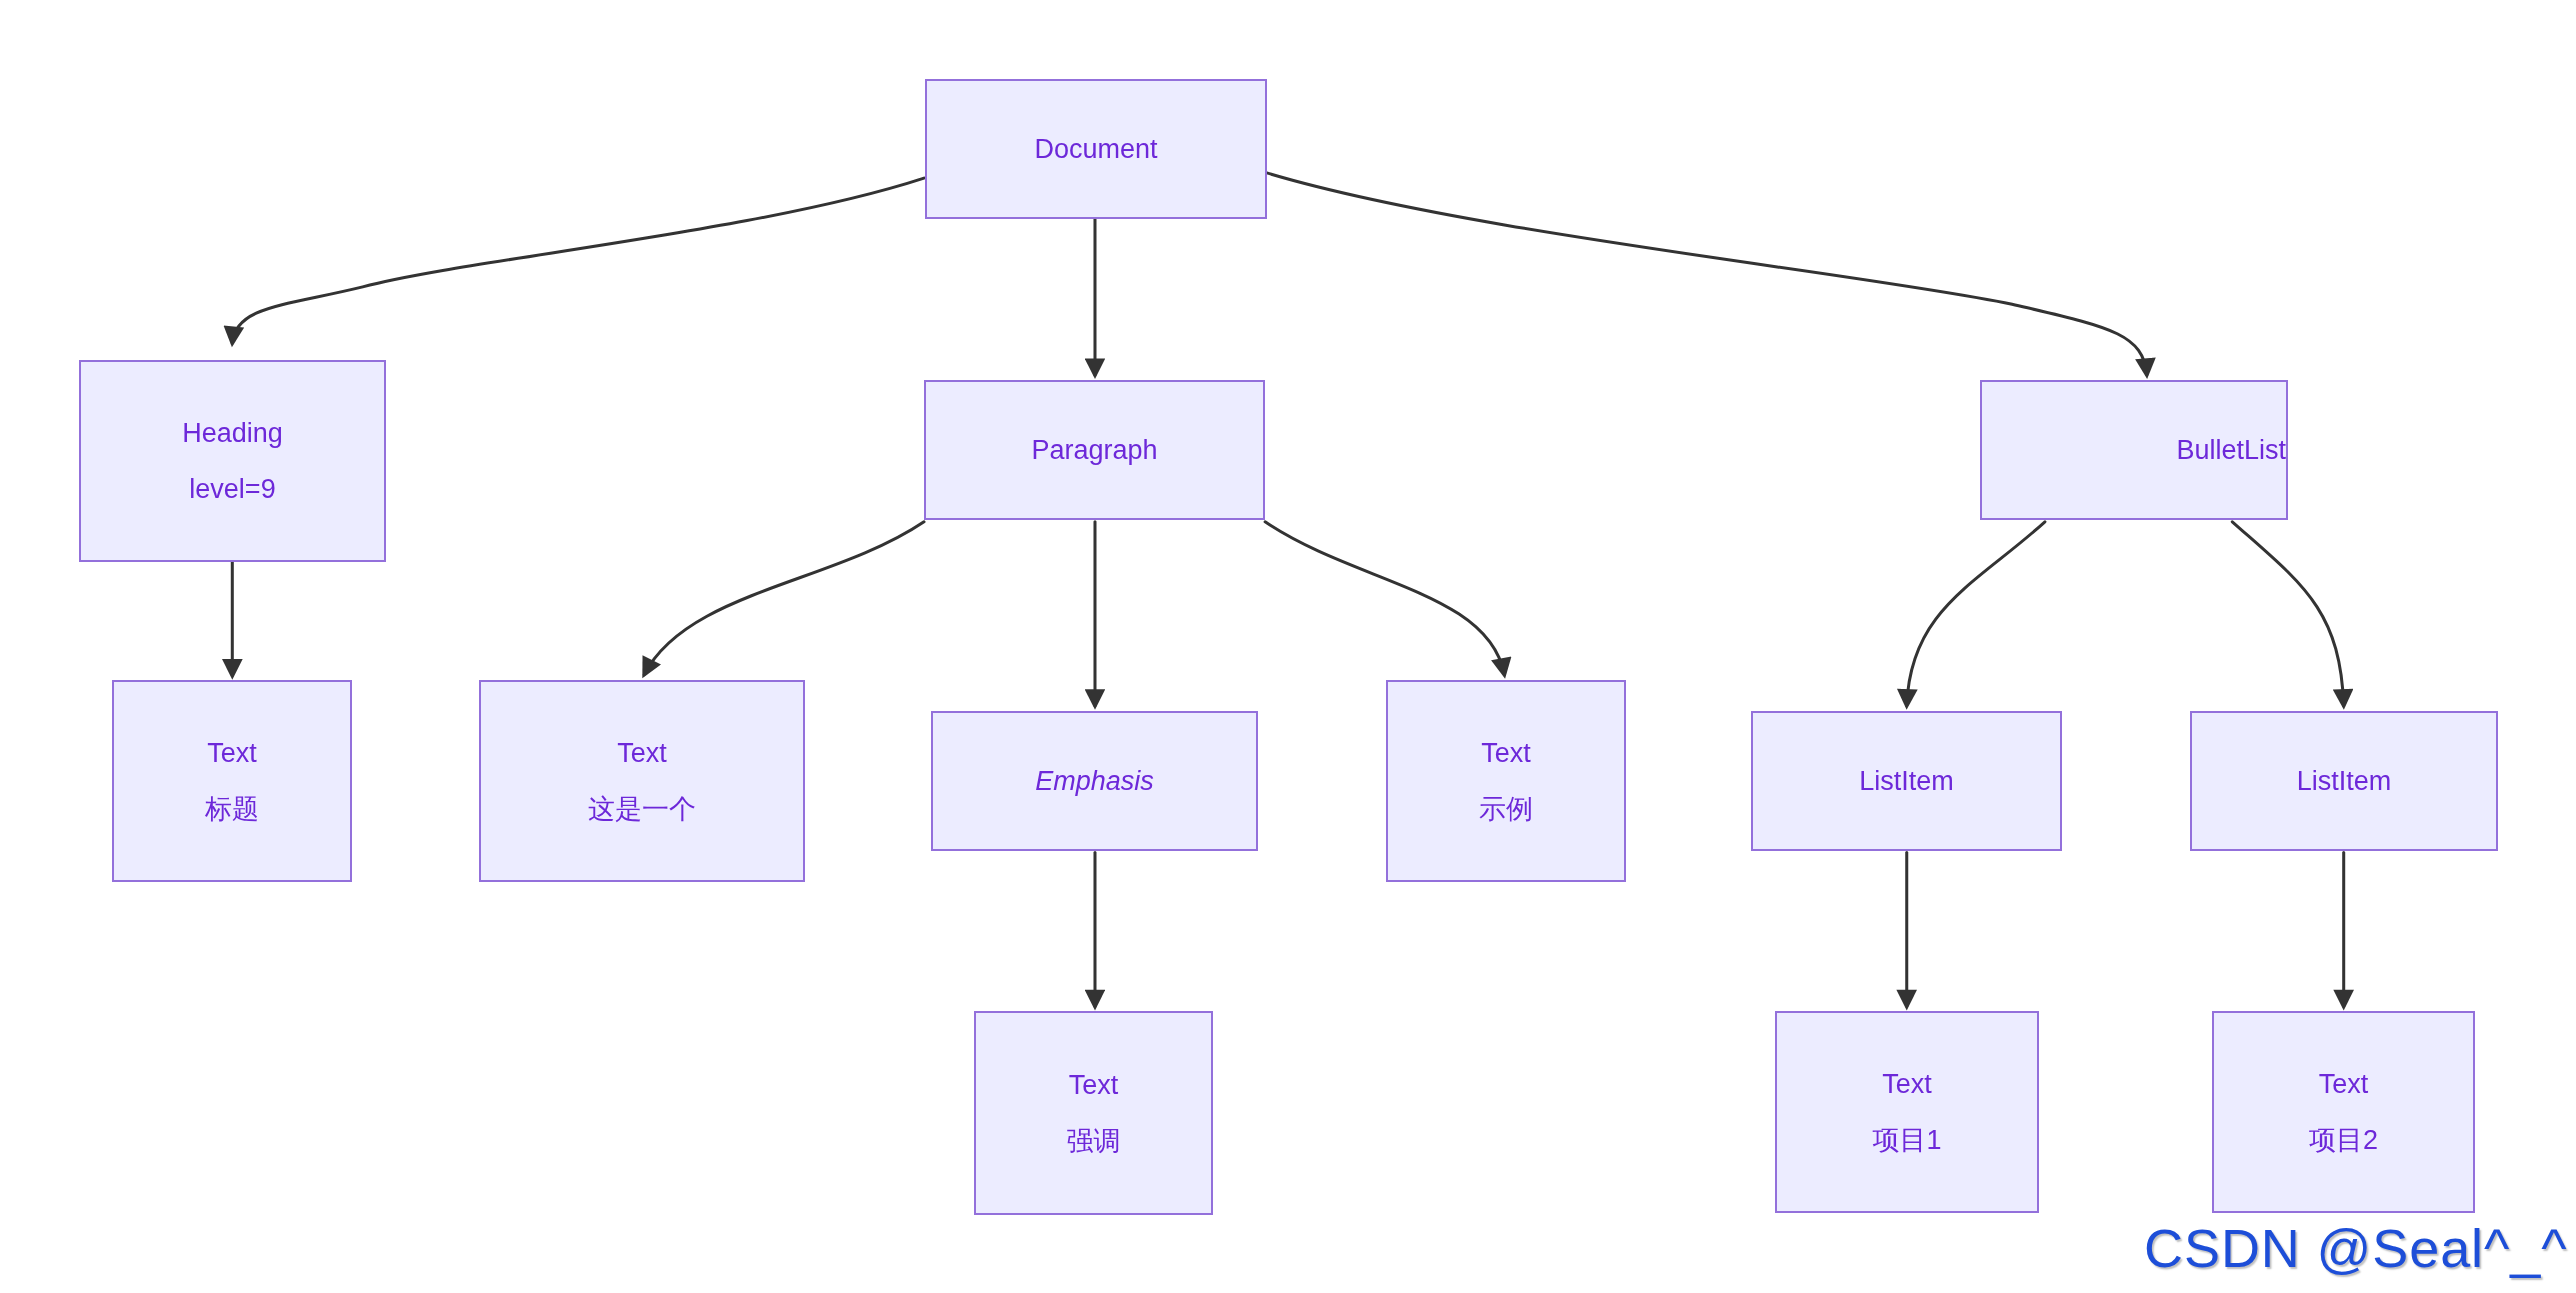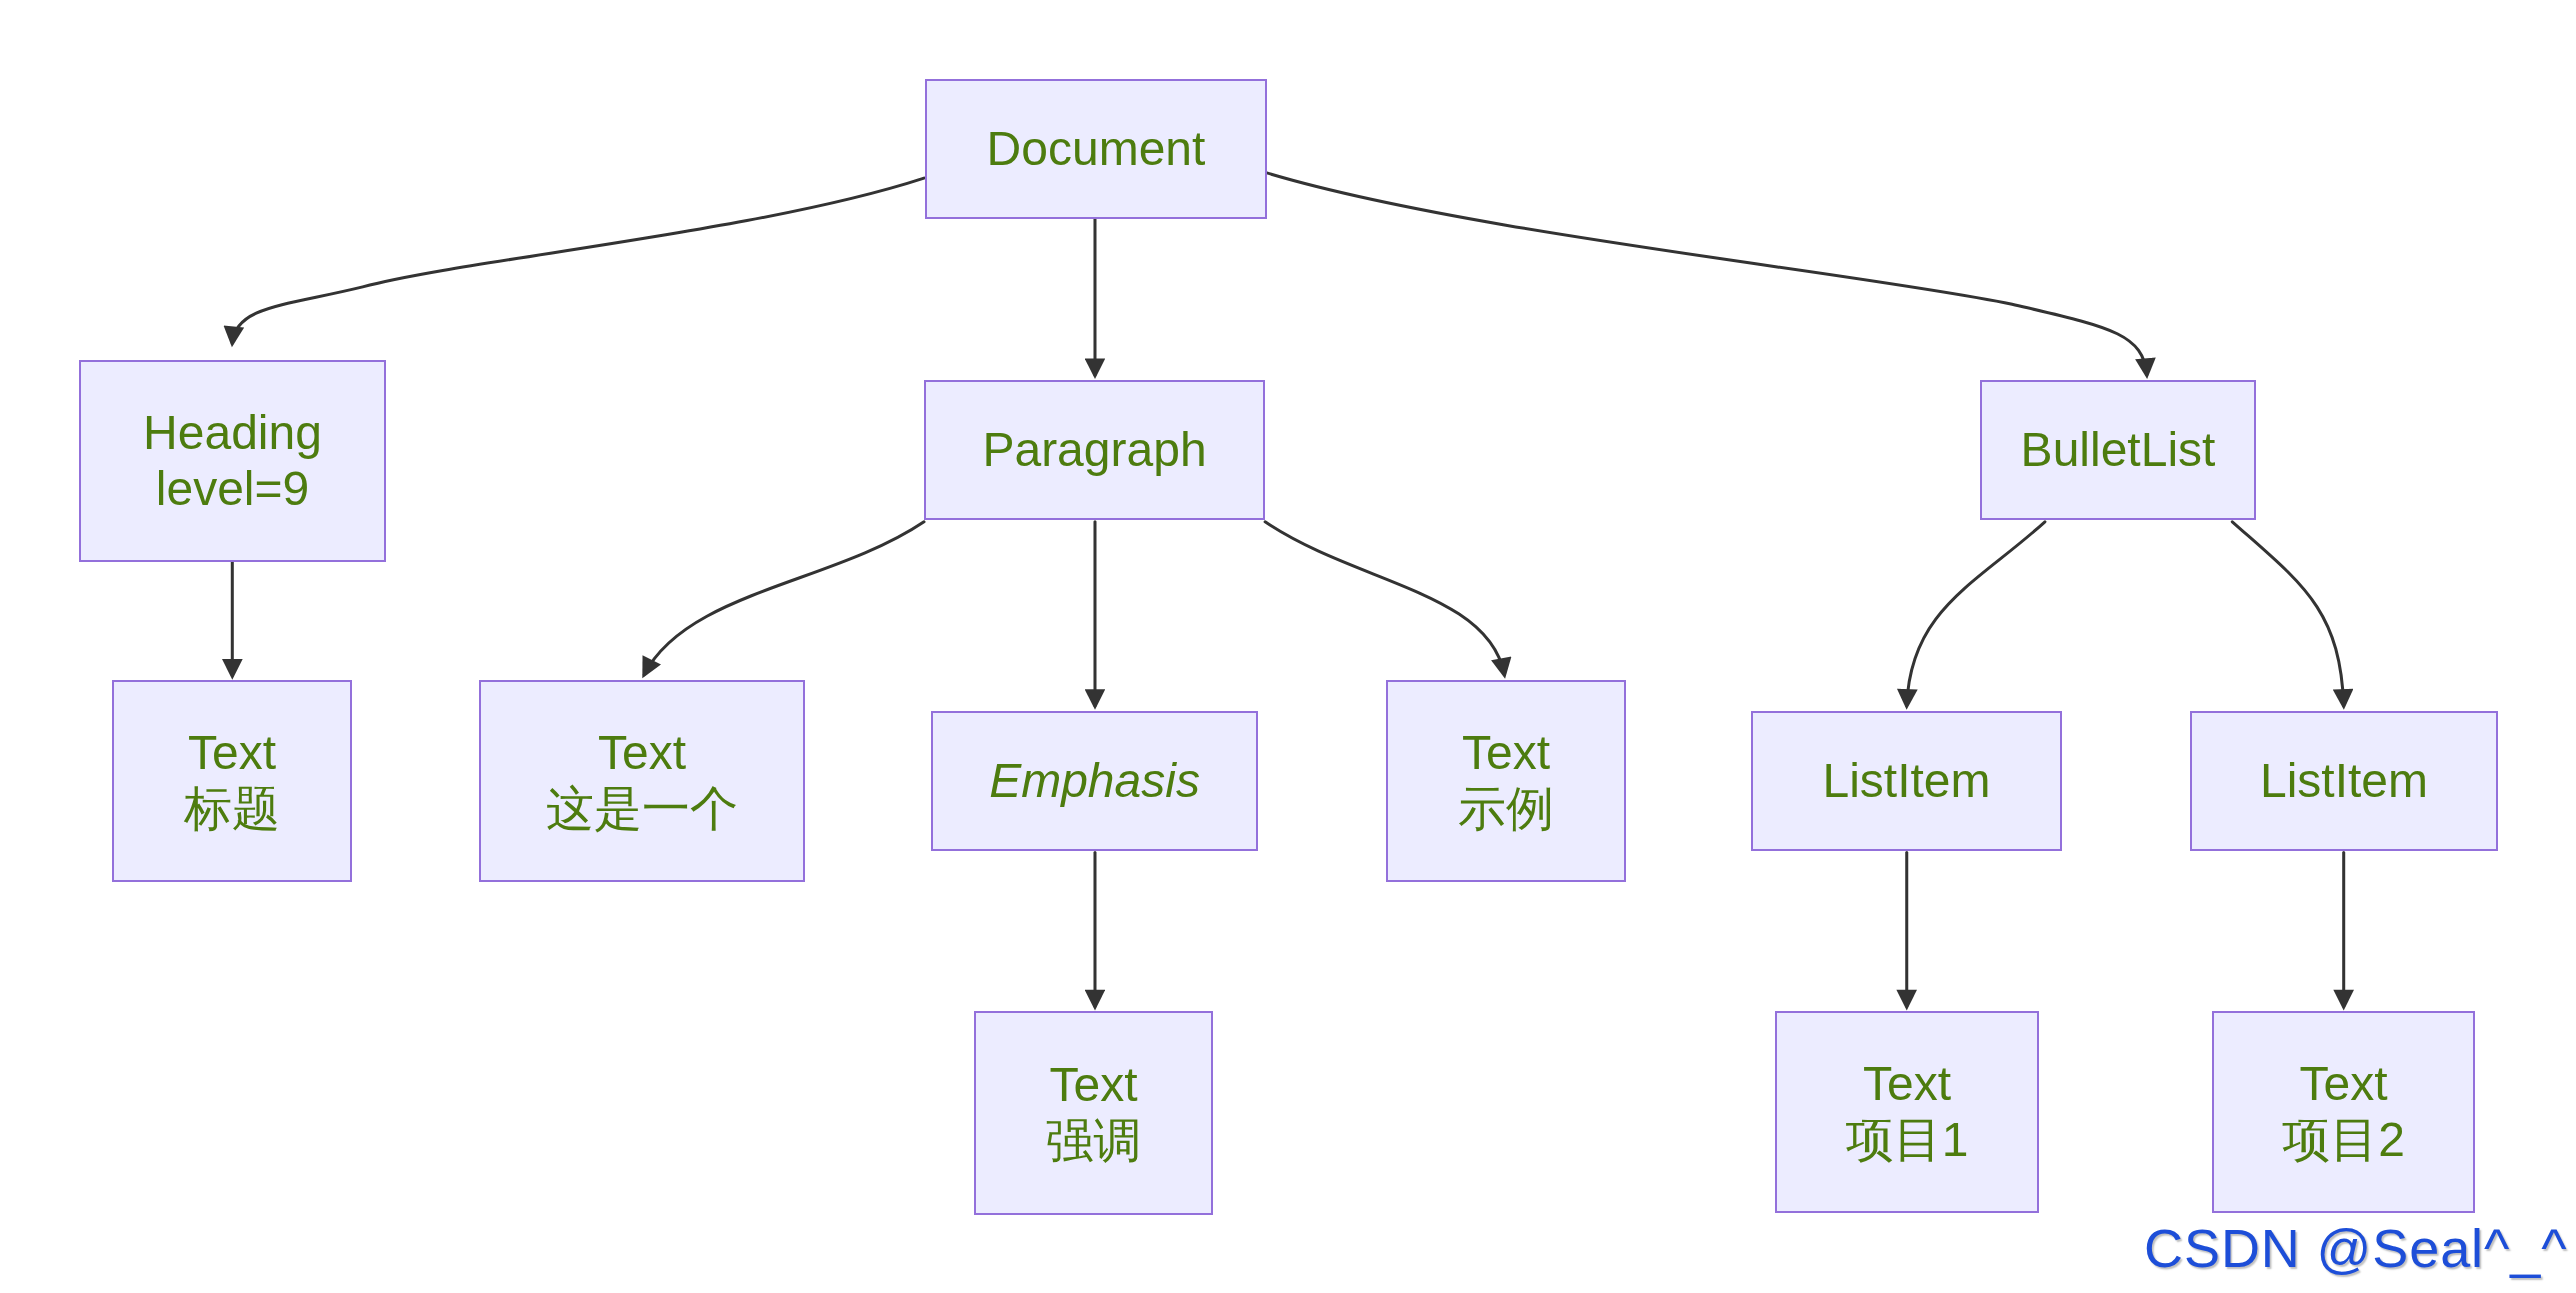--- a/index.html
+++ b/index.html
@@ -18,22 +18,22 @@
     position: absolute;
     left: 0; top: 0;
     width: 2576px;
     height: 1294px;
   }
   .node {
     position: absolute;
     box-sizing: border-box;
     background: #ECECFF;
     border: 2.6px solid #9370DB;
-    color: #4d7c0f;
-    font-size: 48px;
+    color: #6d28d9;
+    font-size: 27px;
     line-height: 56px;
     display: flex;
     flex-direction: column;
     align-items: center;
     justify-content: center;
     text-align: center;
   }
   .node .lbl {
     display: block;
     white-space: nowrap;
@@ -80,21 +80,21 @@
 
 <div class="node" style="left:79px;   top:348px; width:307px; height:202px;margin-top:12px;">
   <span class="lbl">Heading</span>
   <span class="lbl">level=9</span>
 </div>
 
 <div class="node" style="left:924px; top:380px; width:341px; height:140px;">
   <span class="lbl">Paragraph</span>
 </div>
 
-<div class="node" style="left:1980px; top:380px; width:276px; height:140px;">
+<div class="node" style="left:1980px; top:380px; width:308px; height:140px;align-items:flex-end;">
   <span class="lbl">BulletList</span>
 </div>
 
 <div class="node" style="left:112px;  top:680px; width:240px; height:202px;">
   <span class="lbl">Text</span>
   <span class="lbl">标题</span>
 </div>
 
 <div class="node" style="left:479px;  top:680px; width:326px; height:202px;">
   <span class="lbl">Text</span>

